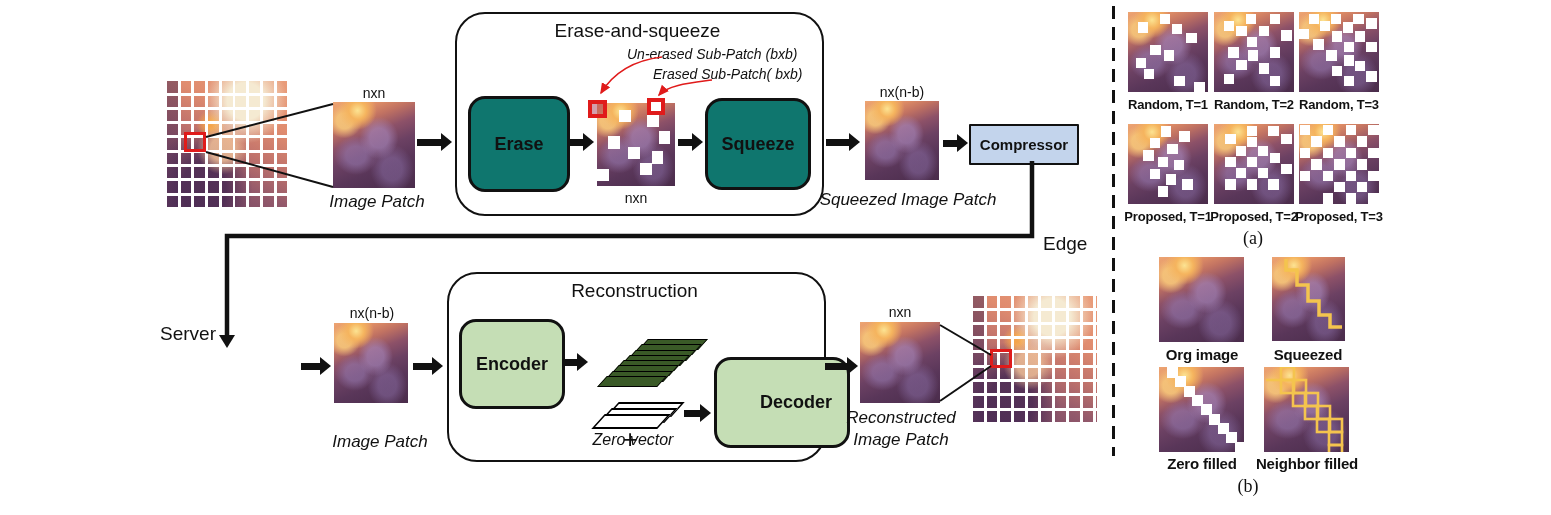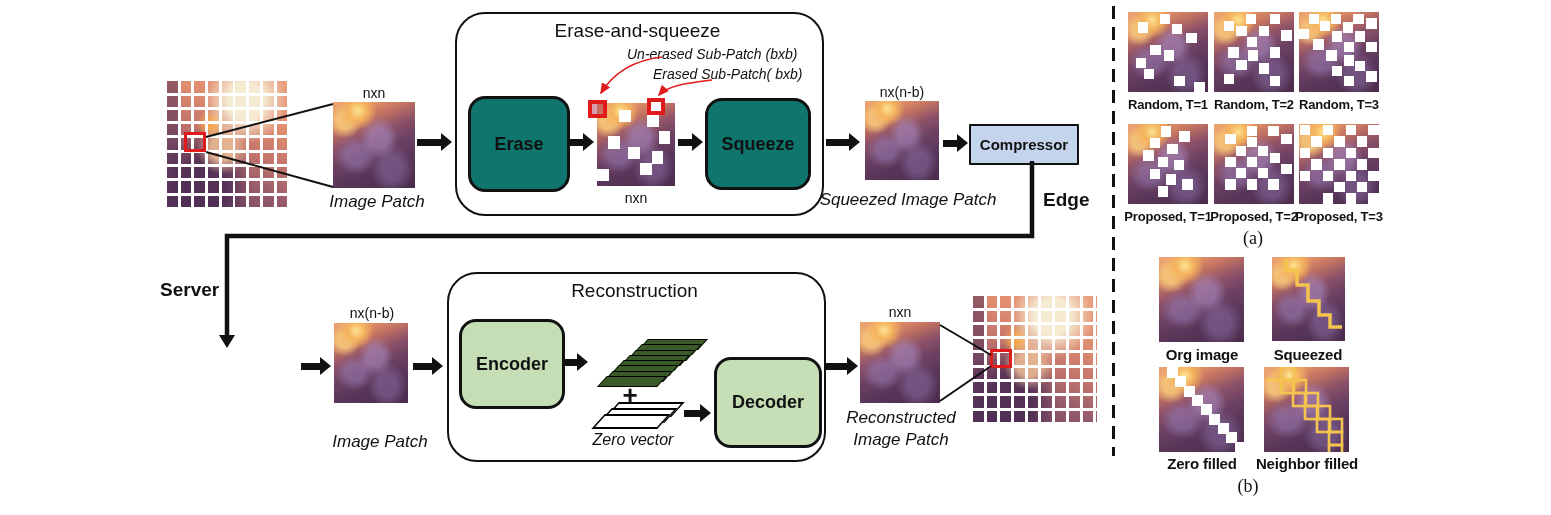--- a/index.html
+++ b/index.html
@@ -48,21 +48,21 @@
   .gbox.pale { background:#0f766e;justify-content:center; }
   .gbox.sat  { background:#c5deb5; }
   .bbox {
     position:absolute; border:2px solid #111; border-radius:1px; background:#c3d4ec;
     display:flex; align-items:center; justify-content:center; font-weight:bold;
   }
   
   .t { position:absolute; line-height:1.15; }
   .ctr { text-align:center; }
   .it { font-style:italic; }
-  .b { font-weight:bold; }
+  .b { font-weight:normal;margin-top:44px; }
   .dim { font-size:14px; }
   .cap { font-size:17px; }
   .ann { font-size:14px; font-style:italic; }
   .serif { font-family:"Liberation Serif", serif; }
   
   .arw { position:absolute; height:18px; }
   .arw::before { content:""; position:absolute; left:0; right:9px; top:5.5px; height:7px; background:#111; }
   .arw::after  { content:""; position:absolute; right:0; top:0;
     border-top:9px solid transparent; border-bottom:9px solid transparent; border-left:11px solid #111; }
   
@@ -190,21 +190,21 @@
   <div class="t b ctr" style="left:617px;top:381px;width:26px;font-size:26px;">+</div>
   <div class="abs" id="white-stack" style="left:592px;top:401px;width:90px;height:28px;">
       <div class="slab w" style="left: 20px; top: 1px;"></div>
       <div class="slab w" style="left: 13px; top: 7px;"></div>
       <div class="slab w" style="left: 6px; top: 13px;"></div>
     </div>
   <div class="t it ctr" style="left:573px;top:431px;width:120px;font-size:16px;">Zero vector</div>
 
   <div class="arw" style="left:684px;top:404px;width:27px;"></div>
 
-  <div class="gbox sat" style="left:714px;top:357px;width:102px;height:85px;">
+  <div class="gbox sat" style="left:714px;top:357px;width:102px;height:85px;padding-left:28px;">
     <span>Decoder</span>
   </div>
 
   <div class="arw" style="left:825px;top:357px;width:33px;"></div>
 
   <div class="t dim ctr" style="left:860px;top:304px;width:80px;">nxn</div>
   <div class="tex" style="left:860px;top:322px;width:80px;height:81px;"></div>
   <div class="t cap it ctr" style="left:841px;top:408px;width:120px;font-style:italic;">Reconstructed</div>
   <div class="t cap it ctr" style="left:841px;top:430px;width:120px;">Image Patch</div>
 

